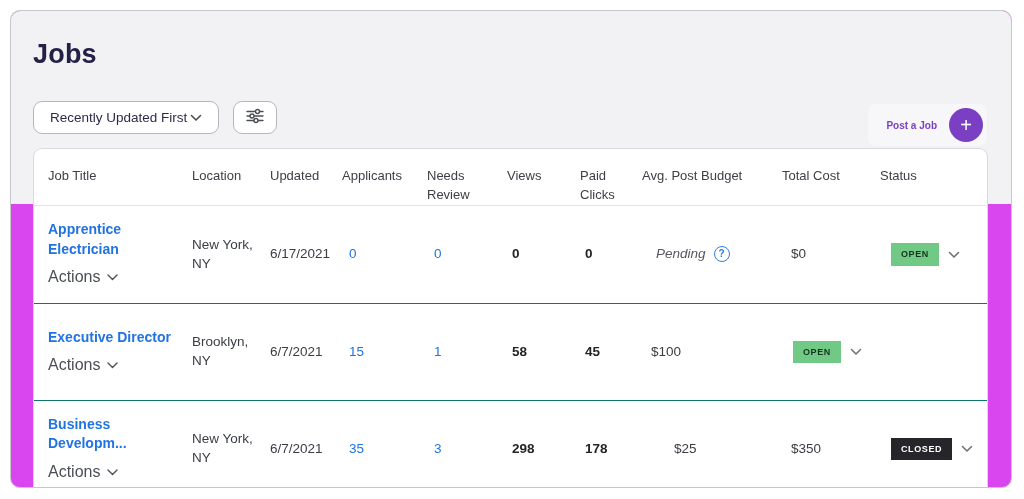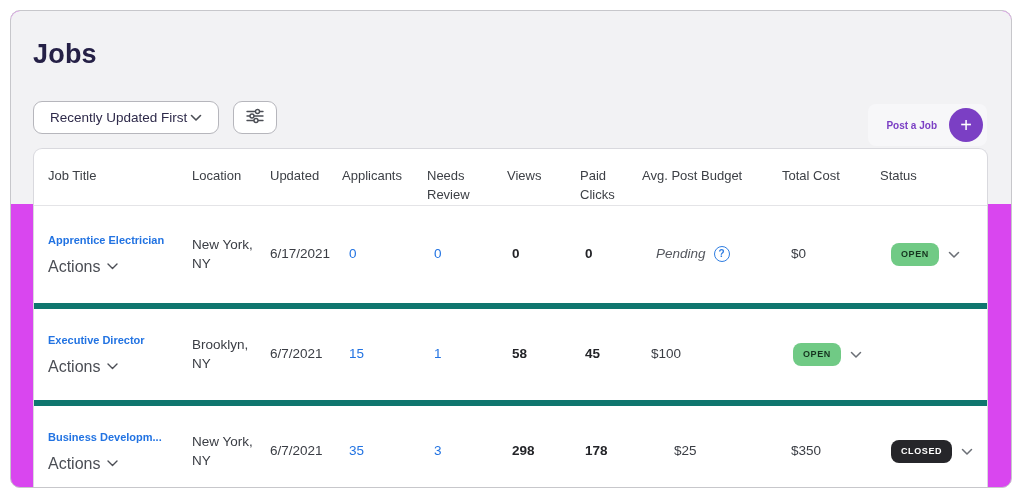--- a/index.html
+++ b/index.html
@@ -45,41 +45,41 @@
   }
   .grid-row {
     display: grid;
     grid-template-columns: 144px 78px 72px 85px 80px 73px 62px 140px 98px 1fr;
     padding-left: 14px;
   }
   .thead { height: 57px; border-bottom: 1px solid #e4e4e7; align-items: start; }
   .th { padding-top: 18px; padding-right: 8px; font-size: 13px; font-weight: 500; color: #3d4046; line-height: 1.45; }
 
   .trow { height: 97px; align-items: center; }
-  .trow + .trow { border-top: 6px solid #0f766e; }
+  .trow + .trow { border-top: 1px solid #0f766e; }
   .td { padding-right: 8px; font-size: 13.5px; color: #3a3d44; line-height: 1.4; }
 
-  .job-link { font-size: 11px; font-weight: 700; color: #2273e2; cursor: pointer; margin-bottom: 7px; display: inline-block; }
+  .job-link { font-size: 14px; font-weight: 700; color: #2273e2; cursor: pointer; margin-bottom: 7px; display: inline-block; }
   .actions { display: flex; align-items: center; gap: 7px; font-size: 16px; color: #4b4e55; cursor: pointer; }
 
   .num-link { color: #2273e2; font-weight: 500; padding-left: 7px; }
   .num-bold { color: #232428; font-weight: 700; padding-left: 5px; }
   .money { font-weight: 500; color: #3a3d44; }
   .budget-cell { display: flex; align-items: center; gap: 8px; padding-left: 14px; }
   .cost-cell { padding-left: 9px; }
   .pending-text { color: #55585f; font-weight: 400; font-style: italic; }
   .help-icon {
     width: 16px; height: 16px; border: 1.5px solid #2f7de1; border-radius: 50%;
     color: #2f7de1; font-size: 10px; font-weight: 700;
     display: inline-flex; align-items: center; justify-content: center; cursor: pointer;
   }
 
   .status-cell { display: flex; align-items: center; gap: 9px; padding-left: 11px; }
   .badge {
-    font-size: 9px; font-weight: 700; letter-spacing: 0.6px; border-radius: 8px;
+    font-size: 9px; font-weight: 700; letter-spacing: 0.6px; border-radius: 0;
     padding: 5px 10px; cursor: pointer;
   }
   .badge.open { background: #70ca85; color: #15341f; }
   .badge.closed { background: #26262a; color: #ffffff; }
   .chev { display: inline-flex; cursor: pointer; }
 </style>
 </head>
 <body>
 
 <div class="window">

